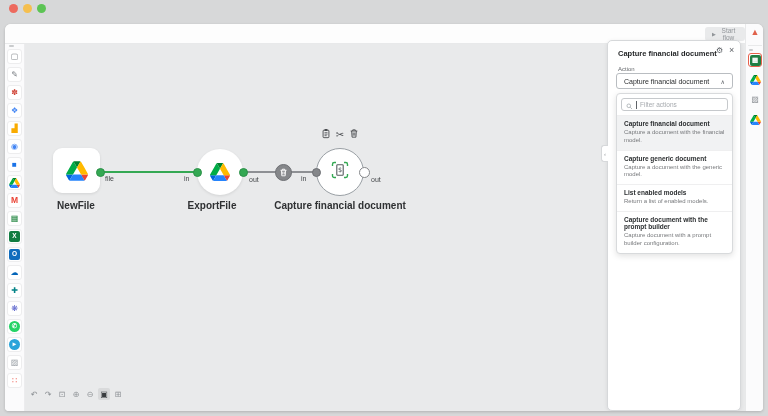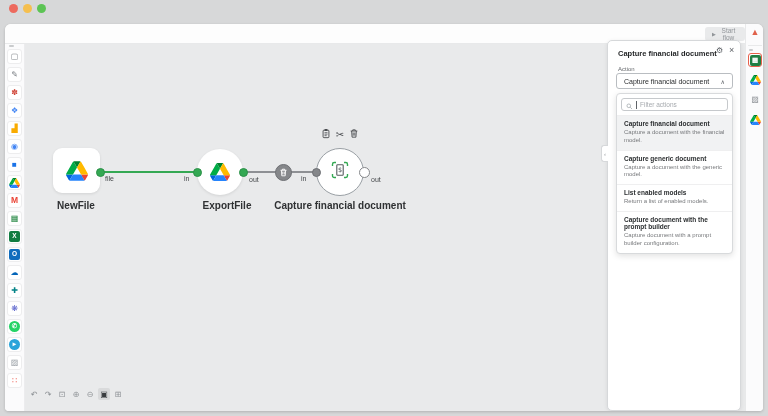--- a/index.html
+++ b/index.html
@@ -228,21 +228,21 @@
             <path fill="#00832d" d="m43.65 25 13.75-23.8c-1.35-.8-2.9-1.2-4.5-1.2h-18.5c-1.6 0-3.15.45-4.5 1.2z"></path>
             <path fill="#2684fc" d="m59.8 53h-32.3l-13.75 23.8c1.35.8 2.9 1.2 4.5 1.2h50.8c1.6 0 3.15-.45 4.5-1.2z"></path>
             <path fill="#ffba00" d="m73.4 26.5-12.7-22c-.8-1.4-1.95-2.5-3.3-3.3l-13.75 23.8 16.15 28h27.45c0-1.55-.4-3.1-1.2-4.5z"></path>
           </svg>
         </span>
     </div>
     <span class="port p-green" style="left:167.5px;top:123.5px"></span>
     <span class="port-label" style="left:159px;top:131px">in</span>
     <span class="port p-green" style="left:213.5px;top:123.5px"></span>
     <span class="port-label" style="left:224px;top:132px">out</span>
-    <div class="node-label" style="left:202px">ExportFile</div>
+    <div class="node-label" style="left:187px">ExportFile</div>
 
     <div class="node-toolbar">
       <button class="nt-btn">
         <span>
           <svg width="10" height="11" viewBox="0 0 12 12">
             <rect x="2.5" y="2" width="7" height="9" rx="1" fill="none" stroke="#4a4d50" stroke-width="1.1"></rect>
             <rect x="4.3" y="0.7" width="3.4" height="2.3" rx="0.6" fill="#4a4d50"></rect>
             <line x1="4.2" y1="5" x2="7.8" y2="5" stroke="#4a4d50" stroke-width="0.9"></line>
             <line x1="4.2" y1="6.8" x2="7.8" y2="6.8" stroke="#4a4d50" stroke-width="0.9"></line>
             <line x1="4.2" y1="8.6" x2="6.8" y2="8.6" stroke="#4a4d50" stroke-width="0.9"></line>

